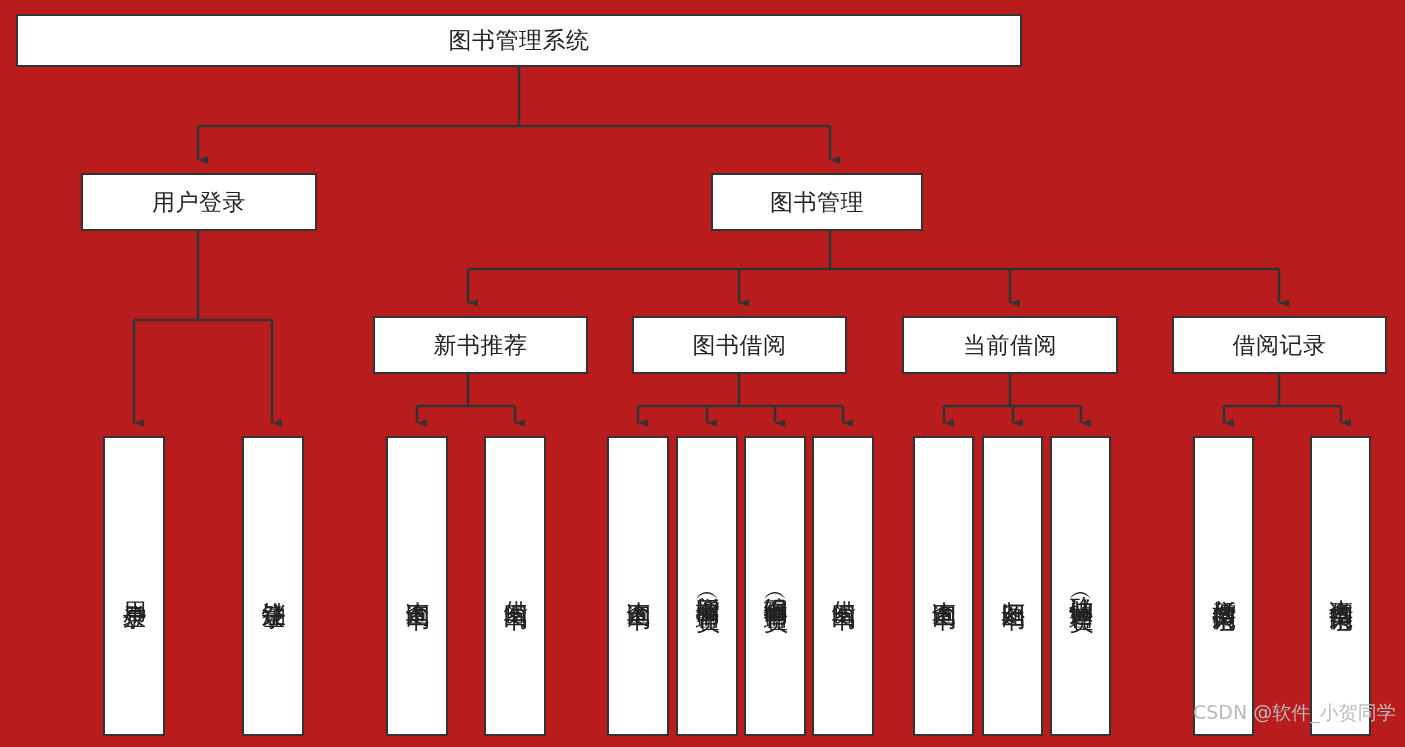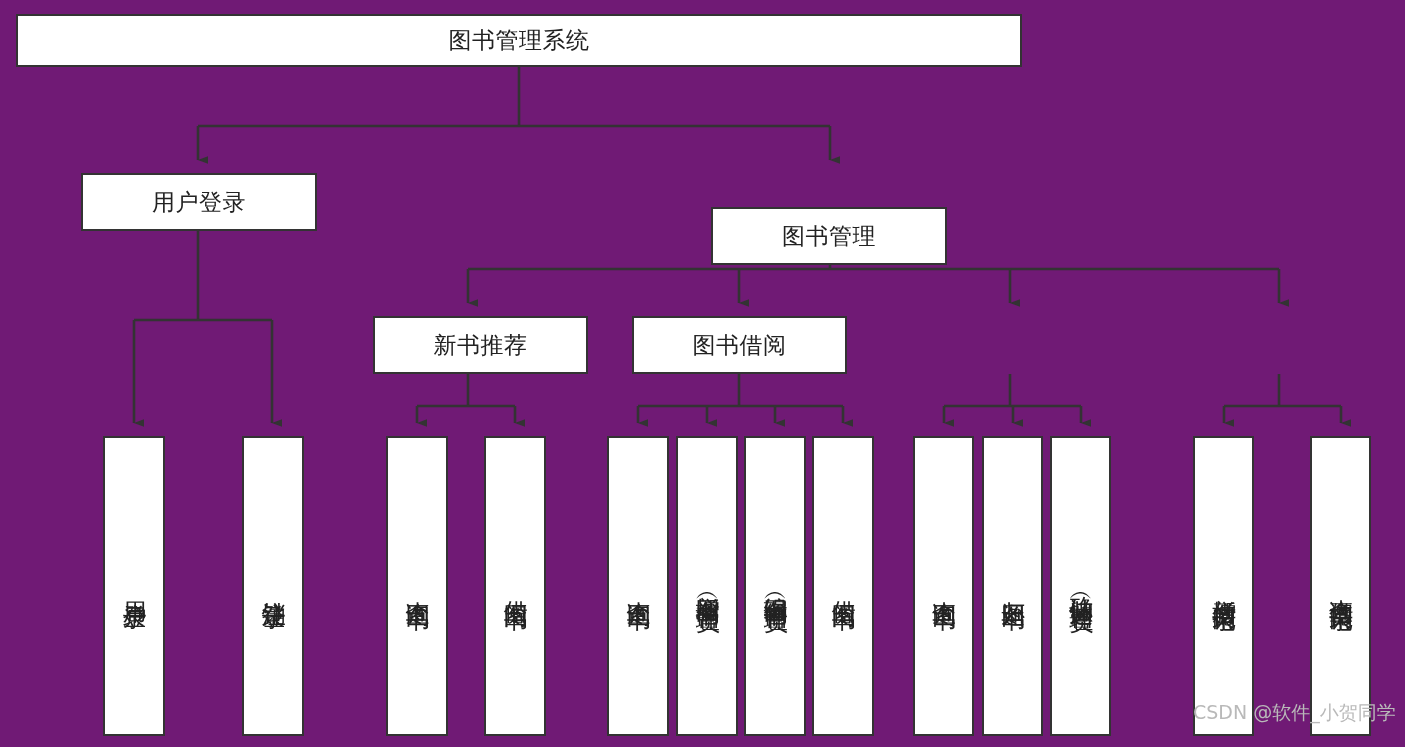--- a/index.html
+++ b/index.html
@@ -11,21 +11,21 @@
     width: 1405px;
     height: 747px;
     font-family: "DejaVu Sans", "Liberation Sans", sans-serif;
     overflow: hidden;
     position: relative;
   }
   #diagram-root {
     position: relative;
     width: 1405px;
     height: 747px;
-    background: #701a75;
+    background: #b91c1c;
   }
   svg.edges {
     position: absolute;
     left: 0;
     top: 0;
     width: 1405px;
     height: 747px;
   }
   .node {
     position: absolute;
@@ -127,30 +127,36 @@
     </g>
   </svg>
 
   <div class="node horizontal" style="left:16px; top:14px; width:1006px; height:53px;">
     <span class="node-label">图书管理系统</span>
   </div>
 
   <div class="node horizontal" style="left:81px; top:173px; width:236px; height:58px;">
     <span class="node-label">用户登录</span>
   </div>
-  <div class="node horizontal" style="left:711px; top:173px; width:236px; height:58px;margin-top:34px;">
+  <div class="node horizontal" style="left:711px; top:173px; width:212px; height:58px;">
     <span class="node-label">图书管理</span>
   </div>
 
   <div class="node horizontal" style="left:361px; top:316px; width:215px; height:58px;margin-left:12px;">
     <span class="node-label">新书推荐</span>
   </div>
   <div class="node horizontal" style="left:632px; top:316px; width:215px; height:58px;font-family:Liberation Serif, serif;">
     <span class="node-label">图书借阅</span>
   </div>
+  <div class="node horizontal" style="left:902px; top:316px; width:216px; height:58px;">
+    <span class="node-label">当前借阅</span>
+  </div>
+  <div class="node horizontal" style="left:1172px; top:316px; width:215px; height:58px;">
+    <span class="node-label">借阅记录</span>
+  </div>
 
   <div class="node vertical" style="left:103px; top:436px; width:62px; height:300px;">
     <span class="node-label">用户登录</span>
   </div>
   <div class="node vertical" style="left:242px; top:436px; width:62px; height:300px;">
     <span class="node-label">注销登录</span>
   </div>
 
   <div class="node vertical" style="left:386px; top:436px; width:62px; height:300px;">
     <span class="node-label">查询图书</span>

